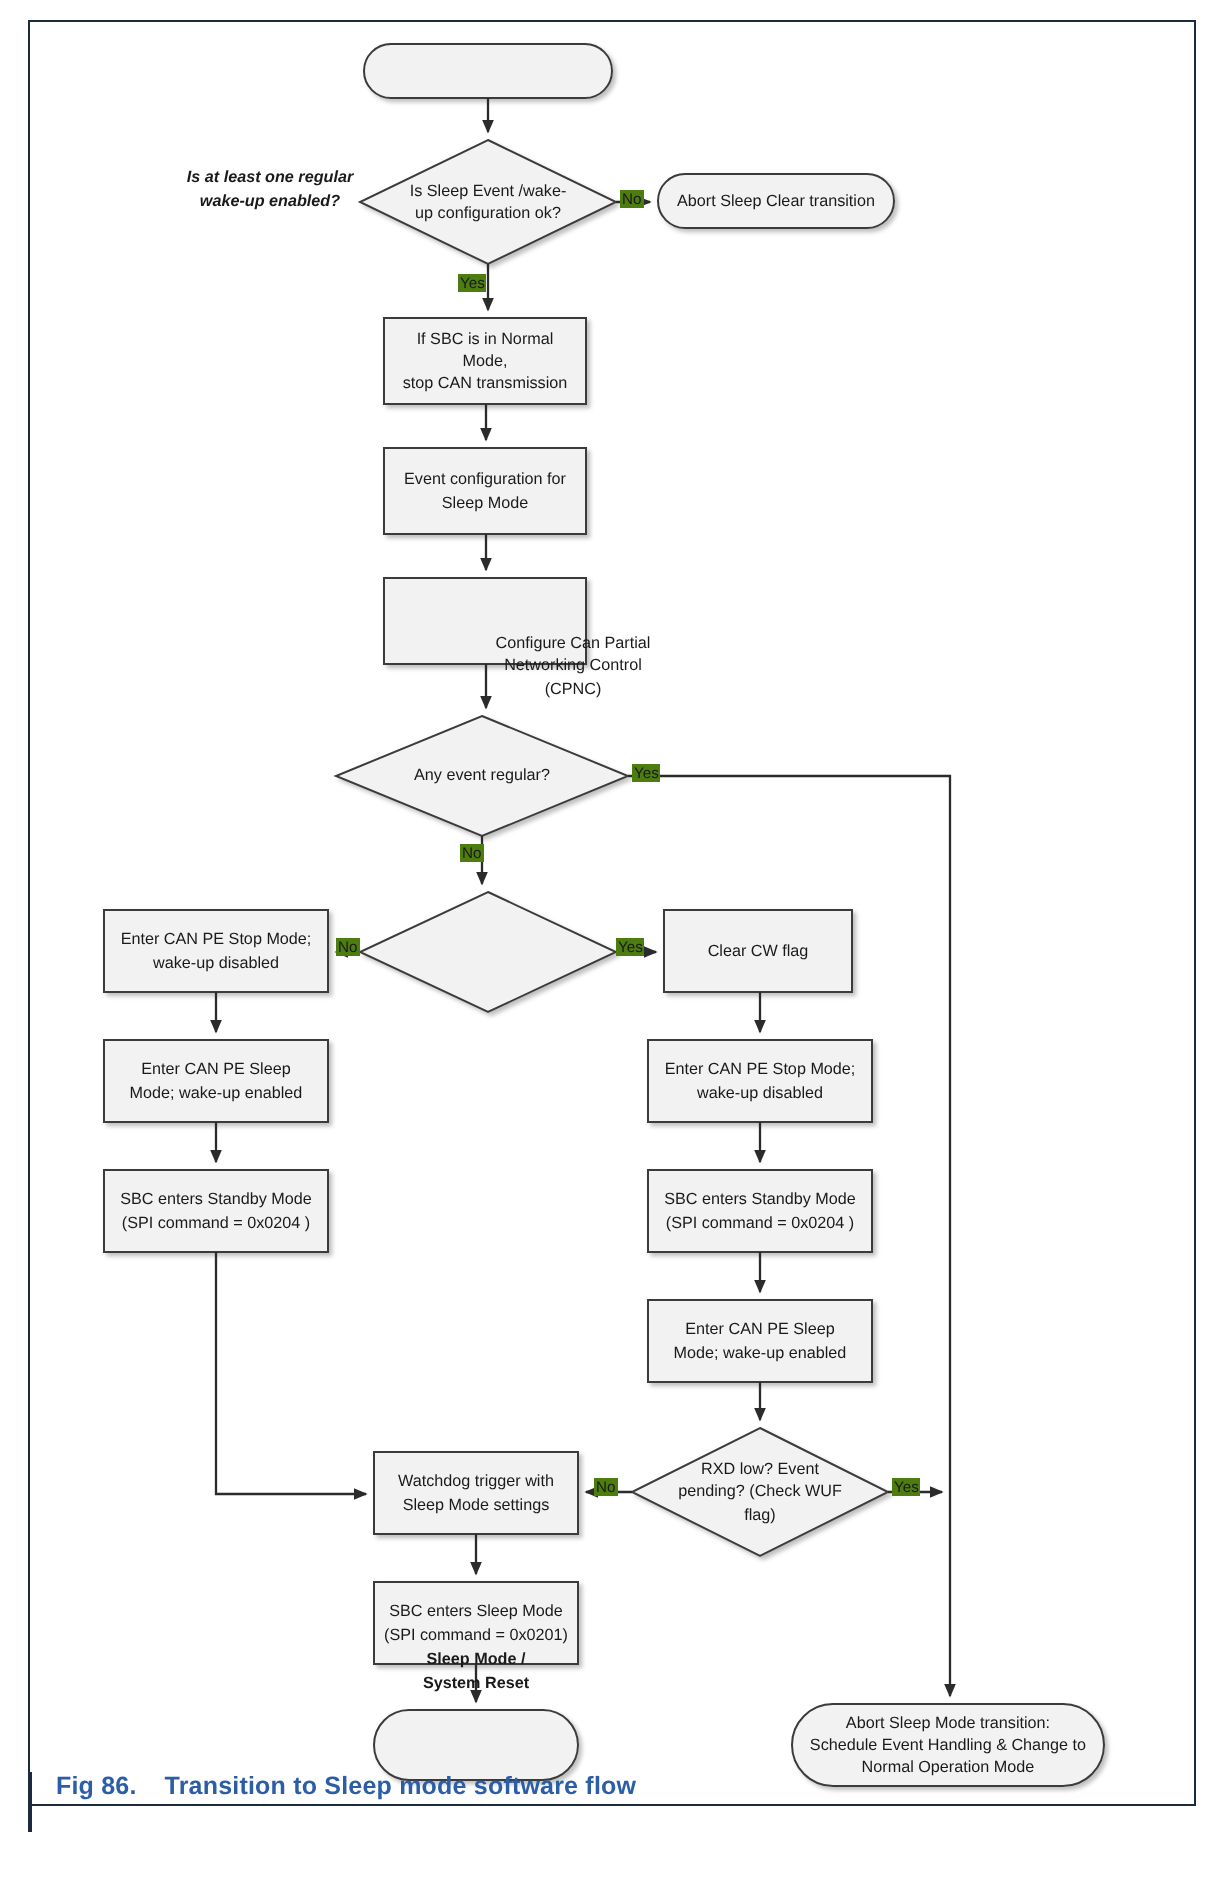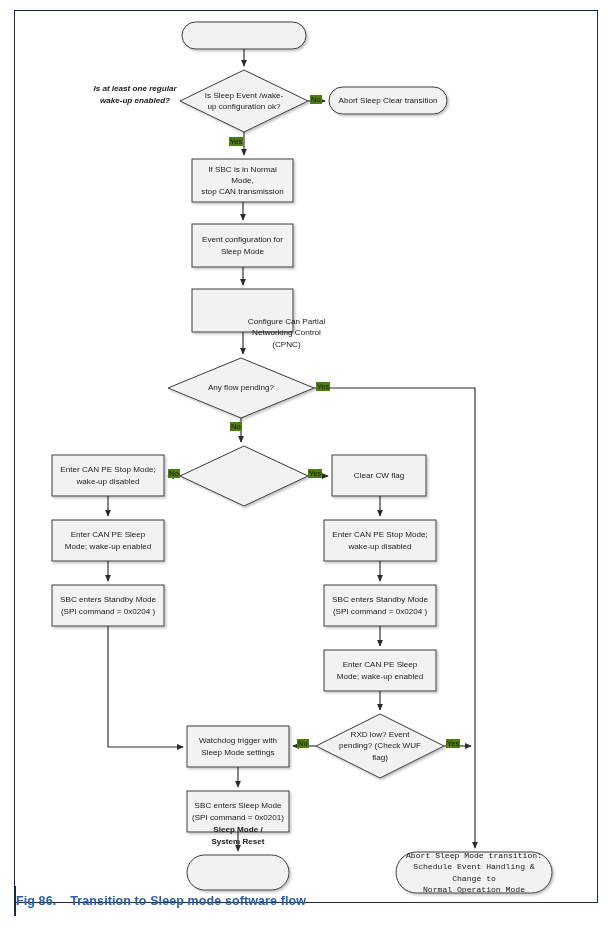--- a/index.html
+++ b/index.html
@@ -37,22 +37,21 @@
   
   #figure-caption {
     position: absolute;
     left: 14px;
     top: 886px;
     width: 584px;
     height: 30px;
     border-left: 2.5px solid #1b2a3d;
     box-sizing: border-box;
     display: flex;
-    align-items: center;
-    padding-left: 0;
+    padding-left: 12px;
   }
   .caption-label {
     color: #2b5ea7;
     font-weight: bold;
     font-size: 12.5px;
     letter-spacing: 0.1px;
     white-space: nowrap;
   }
   .caption-title {
     color: #2b5ea7;
@@ -208,21 +207,21 @@
   <div class="node-text" style="left:192px;top:159px;width:101px;height:43px;">If SBC is in Normal Mode,
 stop CAN transmission</div>
 
   <div class="node-text" style="left:192px;top:224px;width:101px;height:43px;">Event configuration for
 Sleep Mode</div>
 
   <div class="node-text" style="left:192px;top:304px;width:101px;height:58px;margin-left:44px;">Configure Can Partial
 Networking Control
 (CPNC)</div>
 
-  <div class="node-text" style="left:180px;top:376px;width:122px;height:24px;">Any flow pending?</div>
+  <div class="node-text" style="left:180px;top:376px;width:122px;height:24px;">Any event regular?</div>
 
 
   <div class="node-text" style="left:52px;top:455px;width:112px;height:41px;">Enter CAN PE Stop Mode;
 wake-up disabled</div>
 
   <div class="node-text" style="left:52px;top:520px;width:112px;height:41px;">Enter CAN PE Sleep
 Mode; wake-up enabled</div>
 
   <div class="node-text" style="left:52px;top:585px;width:112px;height:41px;">SBC enters Standby Mode
 (SPI command = 0x0204 )</div>
@@ -244,21 +243,21 @@
 
   <div class="node-text" style="left:187px;top:726px;width:102px;height:41px;">Watchdog trigger with
 Sleep Mode settings</div>
 
   <div class="node-text" style="left:187px;top:791px;width:102px;height:41px;">SBC enters Sleep Mode
 (SPI command = 0x0201)</div>
 
   <div class="node-text" style="left:187px;top:812px;width:102px;height:47px;font-weight:bold;">Sleep Mode /
 System Reset</div>
 
-  <div class="node-text" style="left:396px;top:852px;width:156px;height:41px;font-family:Liberation Mono, monospace;">Abort Sleep Mode transition:
+  <div class="node-text" style="left:396px;top:852px;width:156px;height:41px;">Abort Sleep Mode transition:
 Schedule Event Handling &amp; Change to
 Normal Operation Mode</div>
 
   <div class="edge-label" style="left:310px;top:95px;">No</div>
 
   <div class="edge-label" style="left:229px;top:137px;">Yes</div>
 
   <div class="edge-label" style="left:316px;top:382px;">Yes</div>
 
   <div class="edge-label" style="left:230px;top:422px;">No</div>

